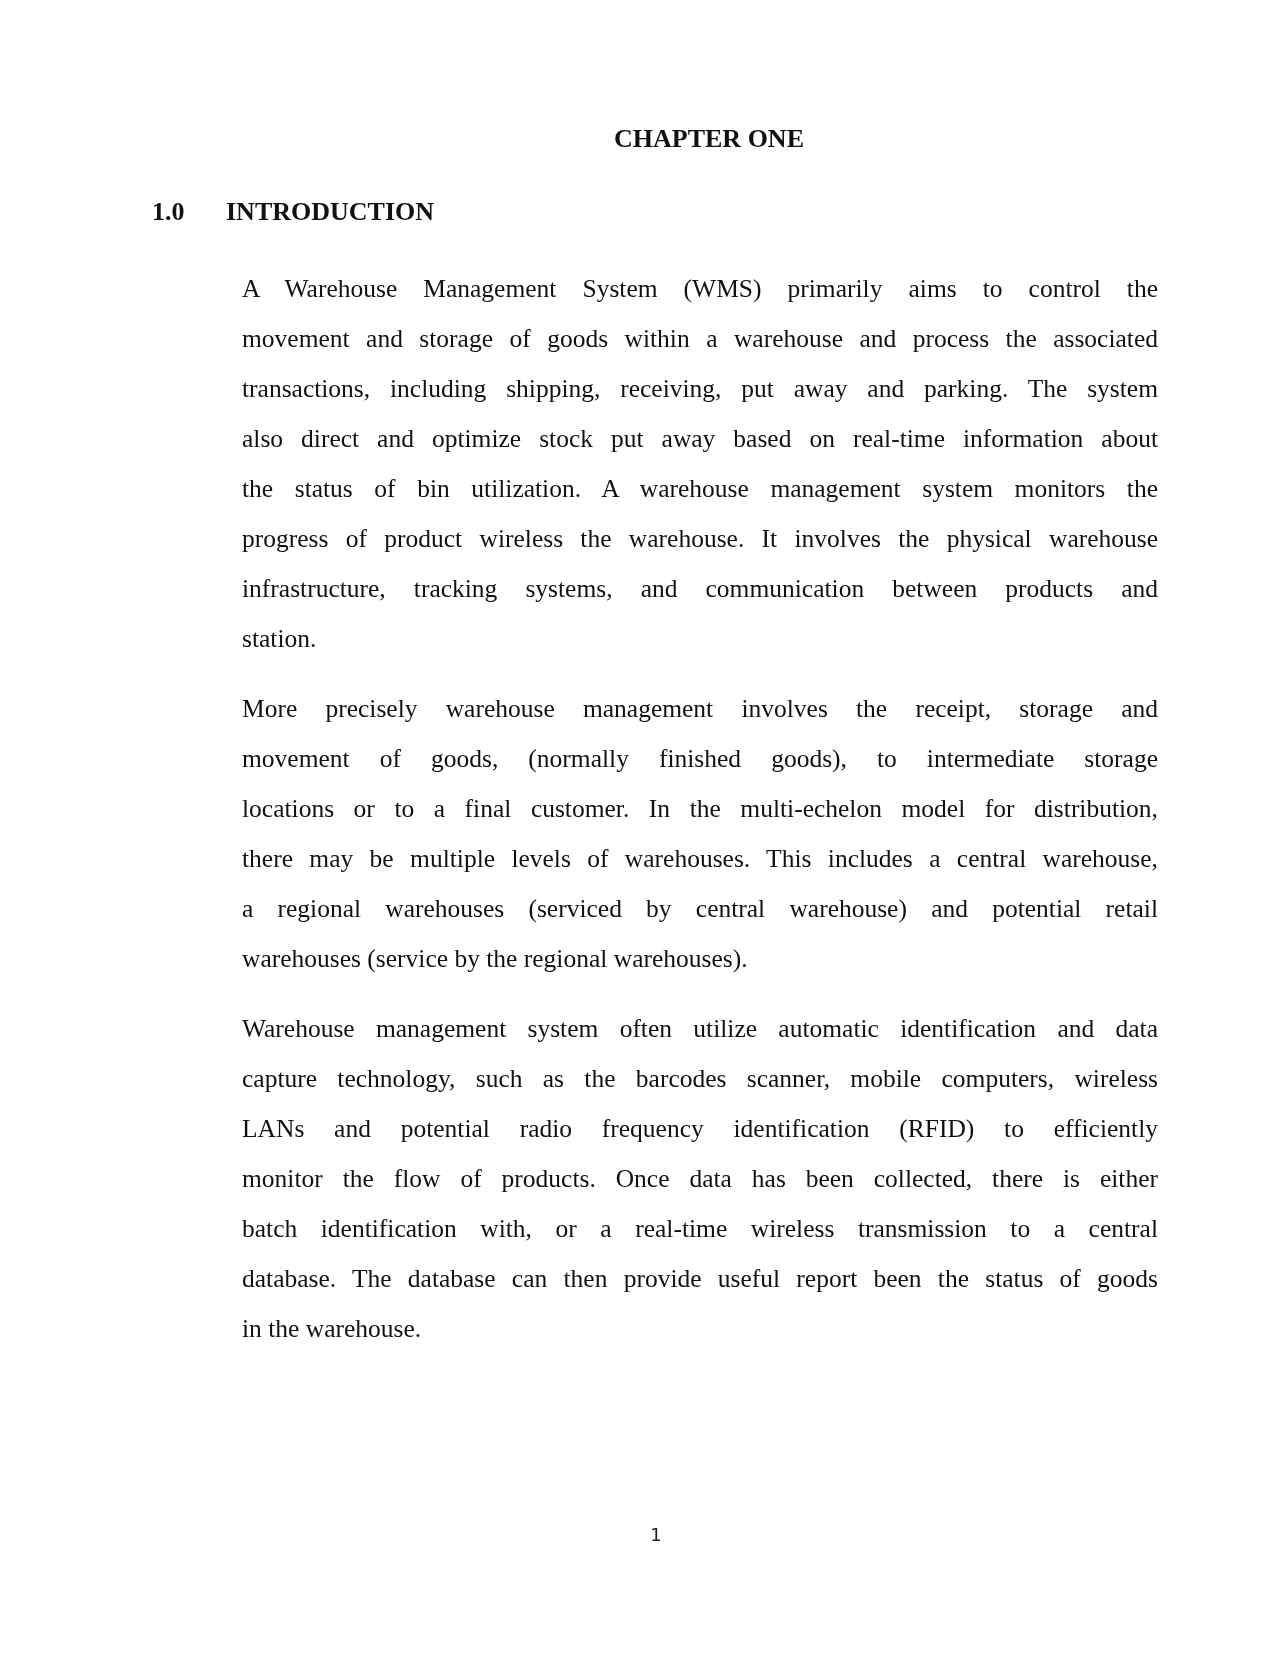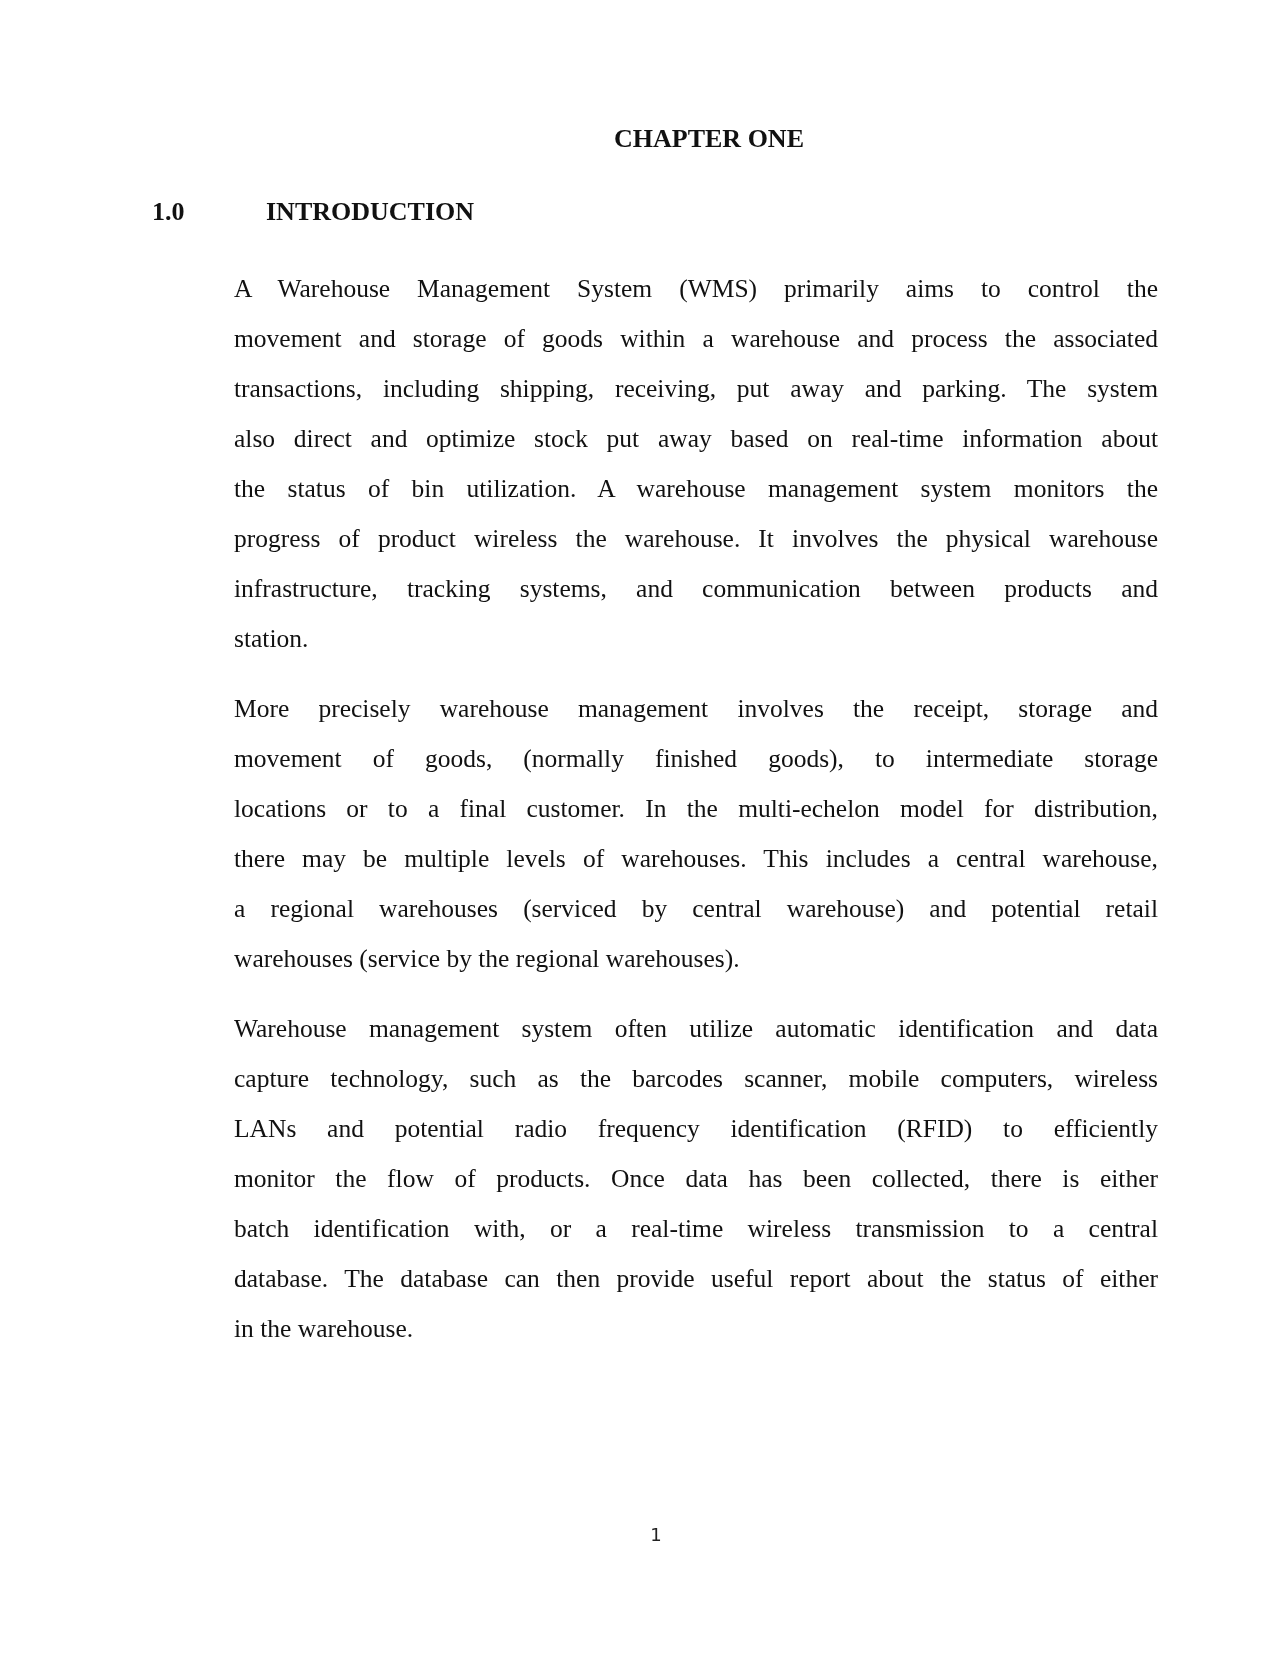--- a/index.html
+++ b/index.html
@@ -11,26 +11,26 @@
     .page { position: absolute; left: 0; top: 0; width: 1280px; height: 1320px; background: #ffffff; }
     .chapter-title {
       position: absolute; top: 124px; left: 0; width: 1418px;
       text-align: center; font-weight: bold; font-size: 26px; letter-spacing: 0px;
     }
     .section-heading {
       position: absolute; top: 197px; left: 152px;
       font-weight: bold; font-size: 26px; white-space: nowrap;
     }
     .section-number { display: inline-block; width: 74px; }
-    .section-label { display: inline-block; margin-left: 40px; }
+    .section-label { display: inline-block; }
     .body-text {
       position: absolute; left: 226px; top: 264px; width: 932px;
       font-size: 25.5px;
     }
-    .para { margin: 0 0 20px 8px; }
+    .para { margin: 0 0 20px 16px; }
     .line {
       display: block; height: 50px; line-height: 50px;
       text-align: justify; text-align-last: justify; white-space: nowrap;
       overflow: visible;
     }
     .line.last { text-align: center; text-align-last: left; }
     .page-number {
       position: absolute; top: 1524px; left: 0; width: 1312px;
       text-align: center; font-family: "DejaVu Sans", "Liberation Sans", sans-serif;
       font-size: 18px; color: #222222;
@@ -64,19 +64,19 @@
       <span class="line">there may be multiple levels of warehouses. This includes a central warehouse,</span>
       <span class="line">a regional warehouses (serviced by central warehouse) and potential retail</span>
       <span class="line last">warehouses (service by the regional warehouses).</span>
     </div>
     <div class="para">
       <span class="line">Warehouse management system often utilize automatic identification and data</span>
       <span class="line">capture technology, such as the barcodes scanner, mobile computers, wireless</span>
       <span class="line">LANs and potential radio frequency identification (RFID) to efficiently</span>
       <span class="line">monitor the flow of products. Once data has been collected, there is either</span>
       <span class="line">batch identification with, or a real-time wireless transmission to a central</span>
-      <span class="line">database. The database can then provide useful report about the status of either</span>
+      <span class="line">database. The database can then provide useful report been the status of goods</span>
       <span class="line last">in the warehouse.</span>
     </div>
   </div>
 
   <div class="page-number">1</div>
 </div>
 
 </body></html>

